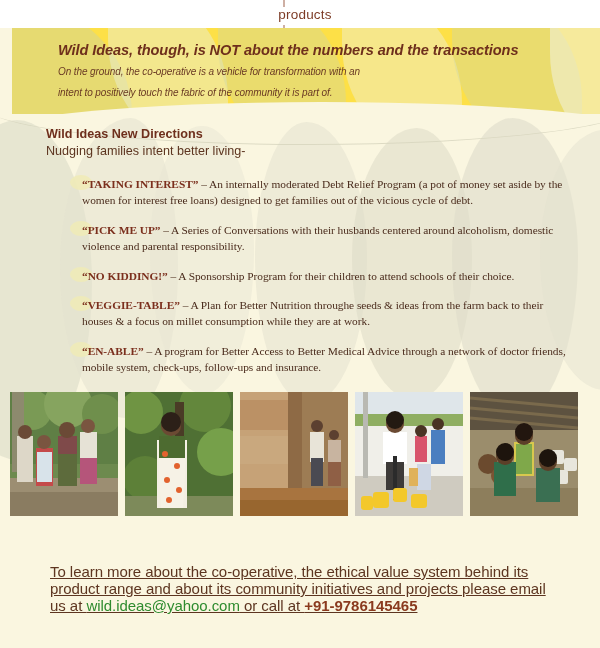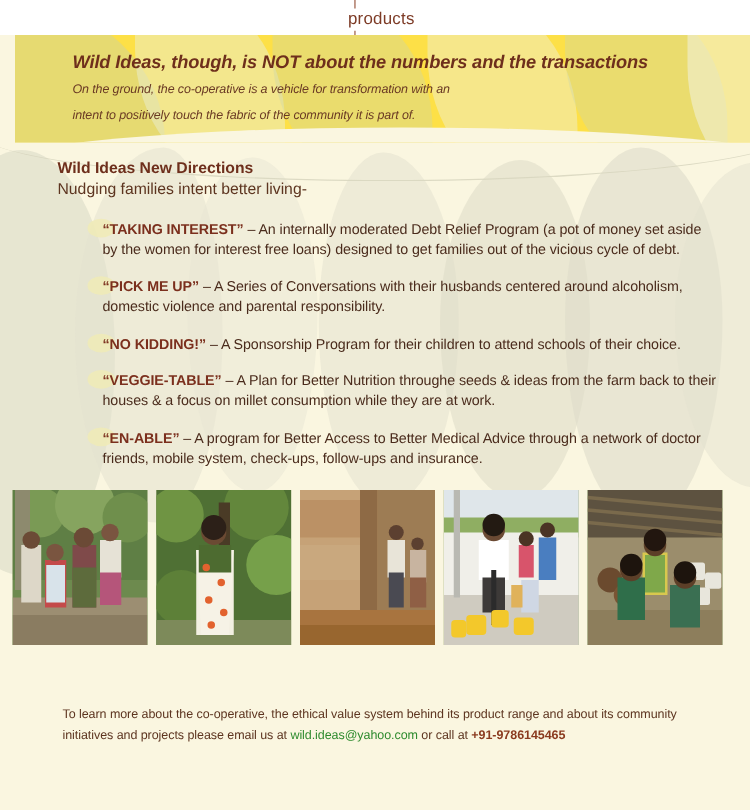--- a/index.html
+++ b/index.html
@@ -227,20 +227,21 @@
     left: -12px; top: -1px;
     width: 22px; height: 15px;
     background: #f0ebb6;
     border-radius: 50%;
     opacity: .85;
     z-index: 0;
   }
   .bullet .btxt {
     position: relative;
     z-index: 1;
+    font-family: Liberation Serif, serif;
   }
   .bullet b {
     color: #7b2f1d;
     font-weight: bold;
   }
 
   
   .photos {
     position: absolute;
     left: 10px; top: 392px;
@@ -255,24 +256,25 @@
     position: relative;
     background: #8aa06a;
   }
   .photo svg { display: block; }
 
   
   .footer {
     position: absolute;
     left: 50px; top: 563px;
     width: 508px;
-    font-size: 10px;
+    font-size: 15px;
     line-height: 17px;
     color: #5d3520;
     letter-spacing: -.05px;
+    text-decoration: underline;
   }
   .footer .email { color: #2e8b2e; }
   .footer .phone { color: #8a3a1e; font-weight: bold; }
 </style>
 </head>
 <body>
 
 <div class="page">
 
   <div class="bg-layer">

